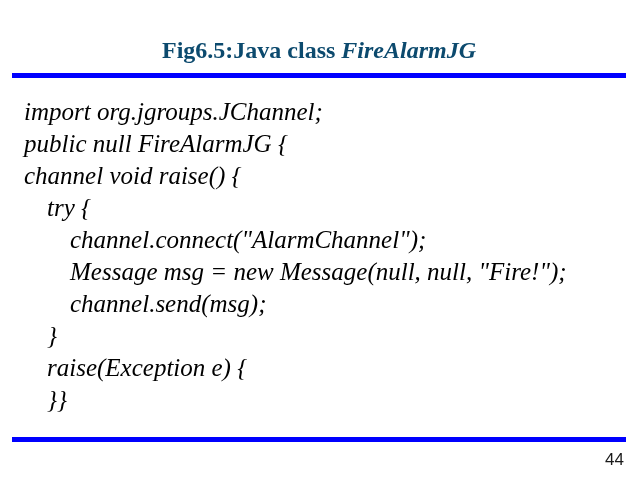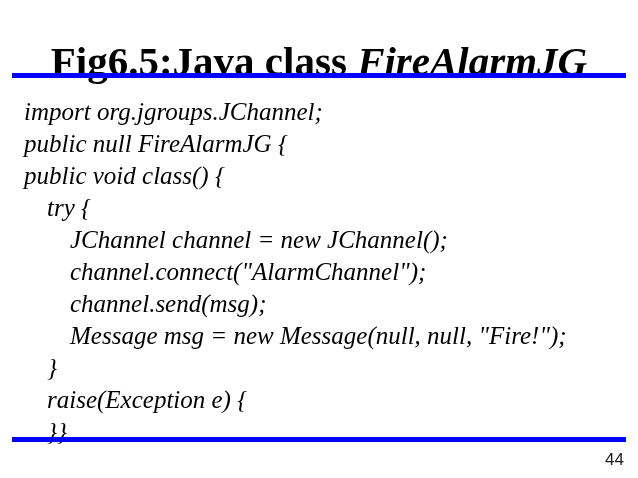--- a/index.html
+++ b/index.html
@@ -18,23 +18,23 @@
     color: #000000;
   }
 
   
   #title {
     position: absolute;
     left: 0;
     top: 14px;
     width: 638px;
     text-align: center;
-    font-size: 41px;
+    font-size: 24px;
     line-height: 40px;
-    color: #000000;
+    color: #0c4a6e;
     white-space: nowrap;
   }
   #title .plain {
     font-style: normal;
   }
   #title .ital {
     font-style: italic;
   }
 
   
@@ -89,26 +89,25 @@
 
 <div id="slide">
 
   <h1 id="title"><span class="plain">Fig6.5:Java class </span><span class="ital">FireAlarmJG</span></h1>
 
   <div class="rule" id="rule-top"></div>
 
   <div id="code">
       <div class="code-line ind-0">import org.jgroups.JChannel;</div>
       <div class="code-line ind-0">public null FireAlarmJG {</div>
-      <div class="code-line ind-0">public void class() {</div>
+      <div class="code-line ind-0">channel void raise() {</div>
       <div class="code-line ind-1">try {</div>
-      <div class="code-line ind-2">JChannel channel = new JChannel();</div>
       <div class="code-line ind-2">channel.connect("AlarmChannel");</div>
+      <div class="code-line ind-2">Message msg = new Message(null, null, "Fire!");</div>
       <div class="code-line ind-2">channel.send(msg);</div>
-      <div class="code-line ind-2">Message msg = new Message(null, null, "Fire!");</div>
       <div class="code-line ind-1">}</div>
       <div class="code-line ind-1">raise(Exception e) {</div>
       <div class="code-line ind-1">}}</div>
     </div>
 
   <div class="rule" id="rule-bottom"></div>
 
   <div id="page-number">44</div>
 
 </div>

